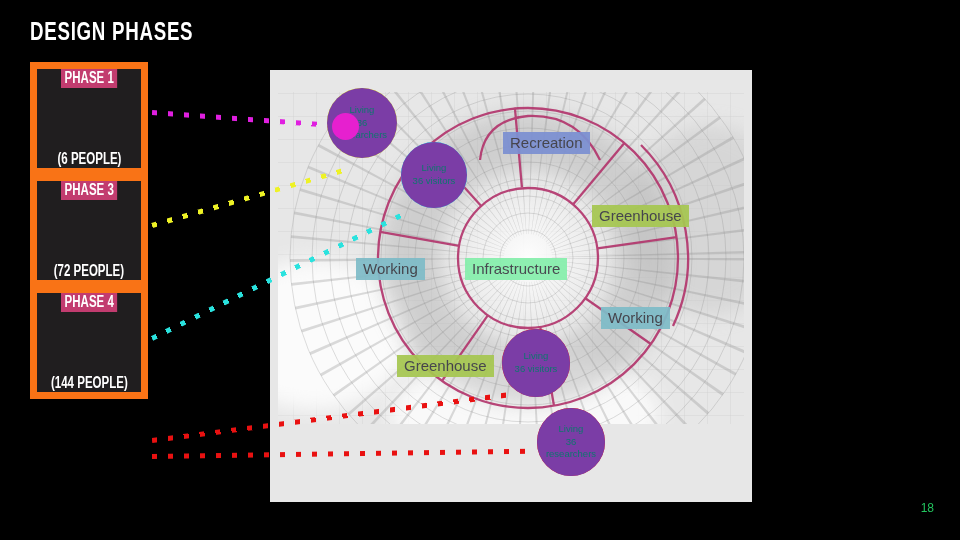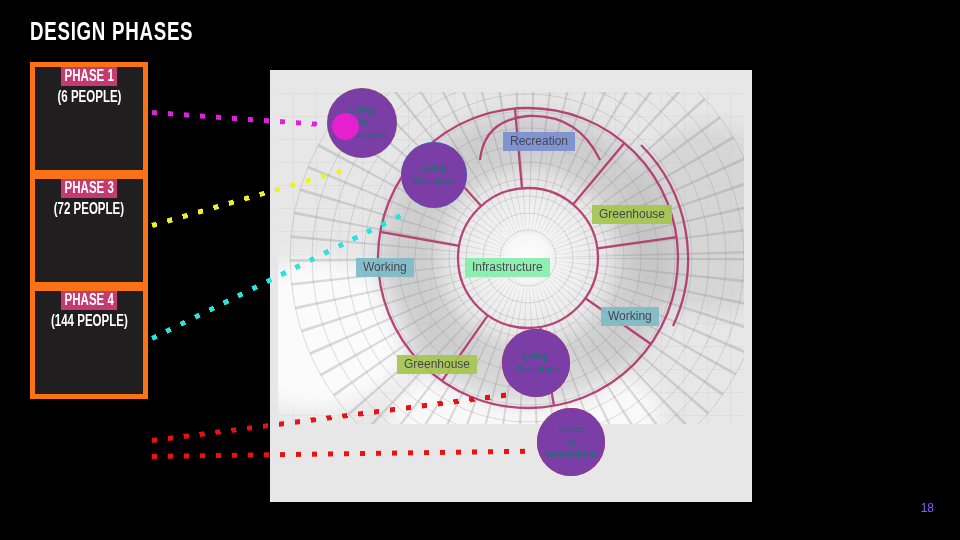--- a/index.html
+++ b/index.html
@@ -5,44 +5,44 @@
   * { margin:0; padding:0; box-sizing:border-box; }
   html,body { width:960px; height:540px; }
   body { background:#000; position:relative; overflow:hidden;
          font-family:"Liberation Sans", sans-serif; }
 
   .title { position:absolute; left:30px; top:16px; color:#ffffff; font-size:26px;
            font-weight:bold; transform:scaleX(0.72); transform-origin:left center;
            letter-spacing:1px; white-space:nowrap; }
 
   .phase-panel { position:absolute; left:30px; top:63px; width:118px; }
-  .phase-box { width:118px; height:113px; background:#201e1f; border:5px solid #f97316;
+  .phase-box { width:118px; height:113px; background:#201e1f; border:7px solid #f97316;
                margin-top:-1px; display:flex; flex-direction:column; align-items:center;
-               justify-content:flex-start; gap:2px; }
+               justify-content:space-between; gap:2px; }
   .phase-label { display:inline-block; color:#fff; font-weight:bold; font-size:16px;
                  padding:0 5px 1px 5px; transform:scaleX(0.72); white-space:nowrap; }
   .phase-people { display:inline-block; color:#fff; font-weight:bold; font-size:16px;
                   transform:scaleX(0.72); white-space:nowrap; }
 
   .dotline { position:absolute; height:5px; transform-origin:left center; z-index:2;
              background-image:repeating-linear-gradient(90deg, currentColor 0 5px, transparent 5px 16px); }
 
   .map { position:absolute; left:270px; top:70px; width:482px; height:432px; background:#e7e7e7; }
   .map svg { position:absolute; left:0; top:0; }
 
-  .zone { position:absolute; z-index:1; font-size:12px; color:#3c3c44; padding:2px 7px 3px 7px;
+  .zone { position:absolute; z-index:1; font-size:15px; color:#3c3c44; padding:2px 7px 3px 7px;
           white-space:nowrap; opacity:0.93; }
 
   .living { position:absolute; z-index:3; border-radius:50%; border:6px solid;
             display:flex; flex-direction:column; align-items:center; justify-content:center;
             color:#0f766e; text-align:center; line-height:1.35; }
   .living .l { font-size:9.5px; white-space:nowrap; }
   .marker-dot { position:absolute; z-index:4; width:27px; height:27px; border-radius:50%; }
 
-  .page-num { position:absolute; right:26px; bottom:25px; color:#8b5cf6; font-size:12px; }
+  .page-num { position:absolute; right:26px; bottom:25px; color:#22c55e; font-size:12px; }
 </style>
 </head>
 <body>
 
 <div class="title">DESIGN PHASES</div>
 
 <div class="phase-panel">
   <div class="phase-box">
     <span class="phase-label" style="background-color: rgb(194, 60, 111);">PHASE 1</span>
     <span class="phase-people">(6 PEOPLE)</span>

